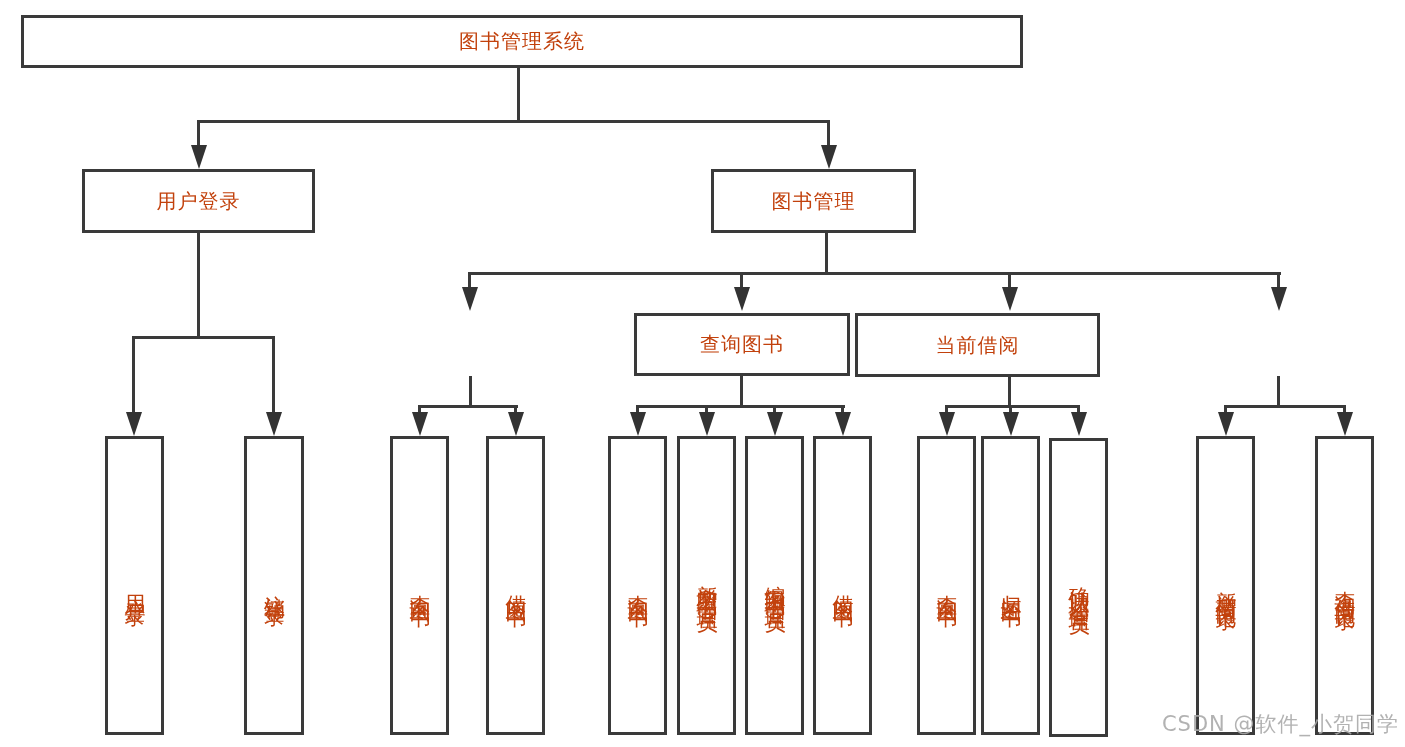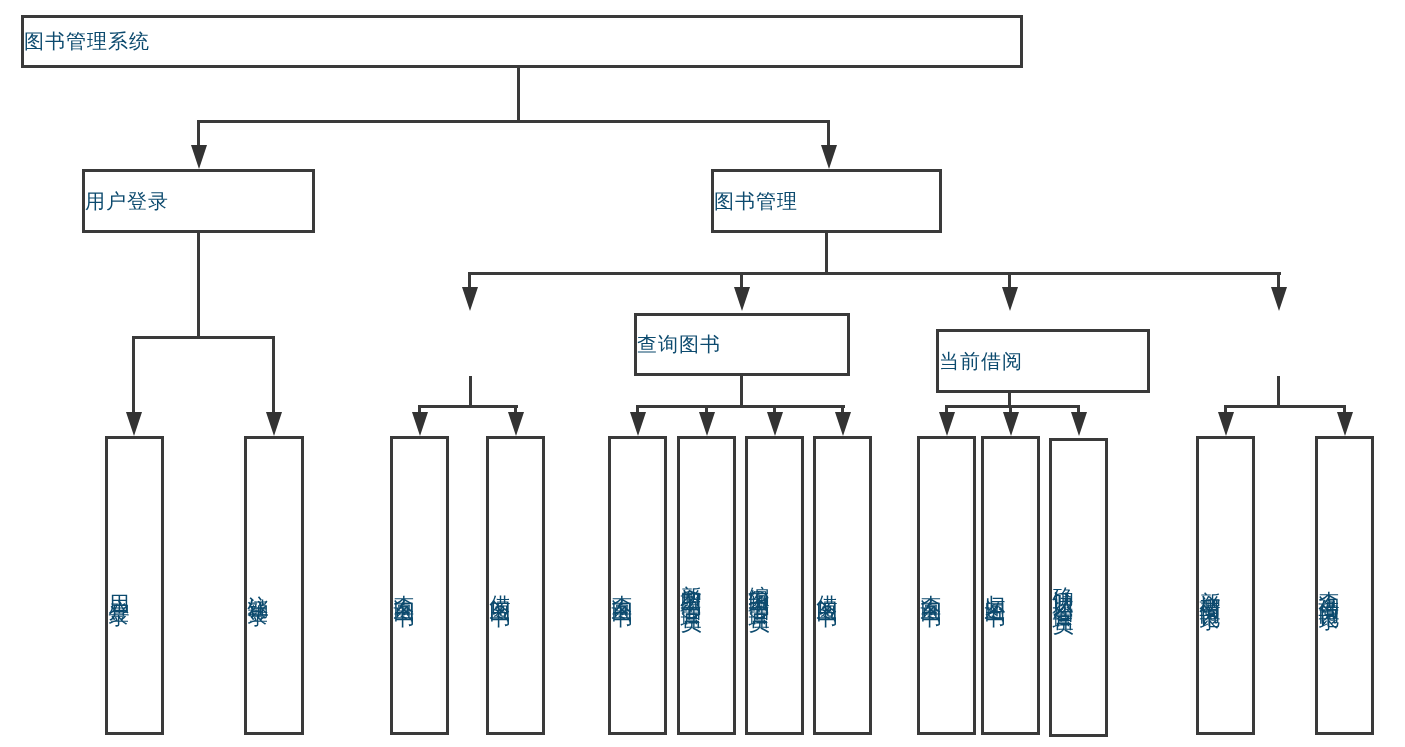--- a/index.html
+++ b/index.html
@@ -4,22 +4,22 @@
 <style>
   html,body{margin:0;padding:0;}
   body{
     width:1405px;height:747px;position:relative;background:#ffffff;
     font-family:"DejaVu Sans","Liberation Sans",sans-serif;
     overflow:hidden;
   }
   .canvas{position:absolute;left:0;top:0;width:1405px;height:747px;}
   .node{
     position:absolute;box-sizing:border-box;border:3px solid #3a3a3a;
-    background:#ffffff;display:flex;align-items:center;
-    color:#0c4a6e;z-index:2;
+    background:#ffffff;display:flex;align-items:center;justify-content:center;
+    color:#c2410c;z-index:2;
   }
   .h-node{font-size:20px;letter-spacing:1px;}
   .v-node span{
     writing-mode:vertical-rl;text-orientation:mixed;
     font-size:21px;letter-spacing:4px;line-height:1;white-space:nowrap;
   }
   .line{position:absolute;background:#3a3a3a;z-index:1;}
   .arrow{
     position:absolute;width:0;height:0;z-index:1;
     border-left:8px solid transparent;border-right:8px solid transparent;
@@ -35,28 +35,28 @@
 
 <div class="canvas">
 
   <div class="node h-node" style="left:21px;top:15px;width:1002px;height:53px;">
     <span>图书管理系统</span>
   </div>
 
   <div class="node h-node" style="left:82px;top:169px;width:233px;height:64px;">
     <span>用户登录</span>
   </div>
-  <div class="node h-node" style="left:711px;top:169px;width:231px;height:64px;">
+  <div class="node h-node" style="left:711px;top:169px;width:205px;height:64px;">
     <span>图书管理</span>
   </div>
 
   <div class="node h-node" style="left:634px;top:313px;width:216px;height:63px;">
     <span>查询图书</span>
   </div>
-  <div class="node h-node" style="left:936px;top:313px;width:214px;height:64px;margin-top:16px;">
+  <div class="node h-node" style="left:855px;top:313px;width:245px;height:64px;">
     <span>当前借阅</span>
   </div>
 
   <div class="node v-node" style="left:105px;top:436px;width:59px;height:299px;">
     <span>用户登录</span>
   </div>
   <div class="node v-node" style="left:244px;top:436px;width:60px;height:299px;">
     <span>注销登录</span>
   </div>
   <div class="node v-node" style="left:390px;top:436px;width:59px;height:299px;">
@@ -141,13 +141,14 @@
       <div class="arrow" style="left: 698.5px; top: 412px;"></div>
       <div class="arrow" style="left: 766.5px; top: 412px;"></div>
       <div class="arrow" style="left: 834.5px; top: 412px;"></div>
       <div class="arrow" style="left: 938.5px; top: 412px;"></div>
       <div class="arrow" style="left: 1002.5px; top: 412px;"></div>
       <div class="arrow" style="left: 1070.5px; top: 412px;"></div>
       <div class="arrow" style="left: 1217.5px; top: 412px;"></div>
       <div class="arrow" style="left: 1336.5px; top: 412px;"></div>
     </div>
 
+  <div class="watermark">CSDN @软件_小贺同学</div>
 </div>
 
 </body></html>

